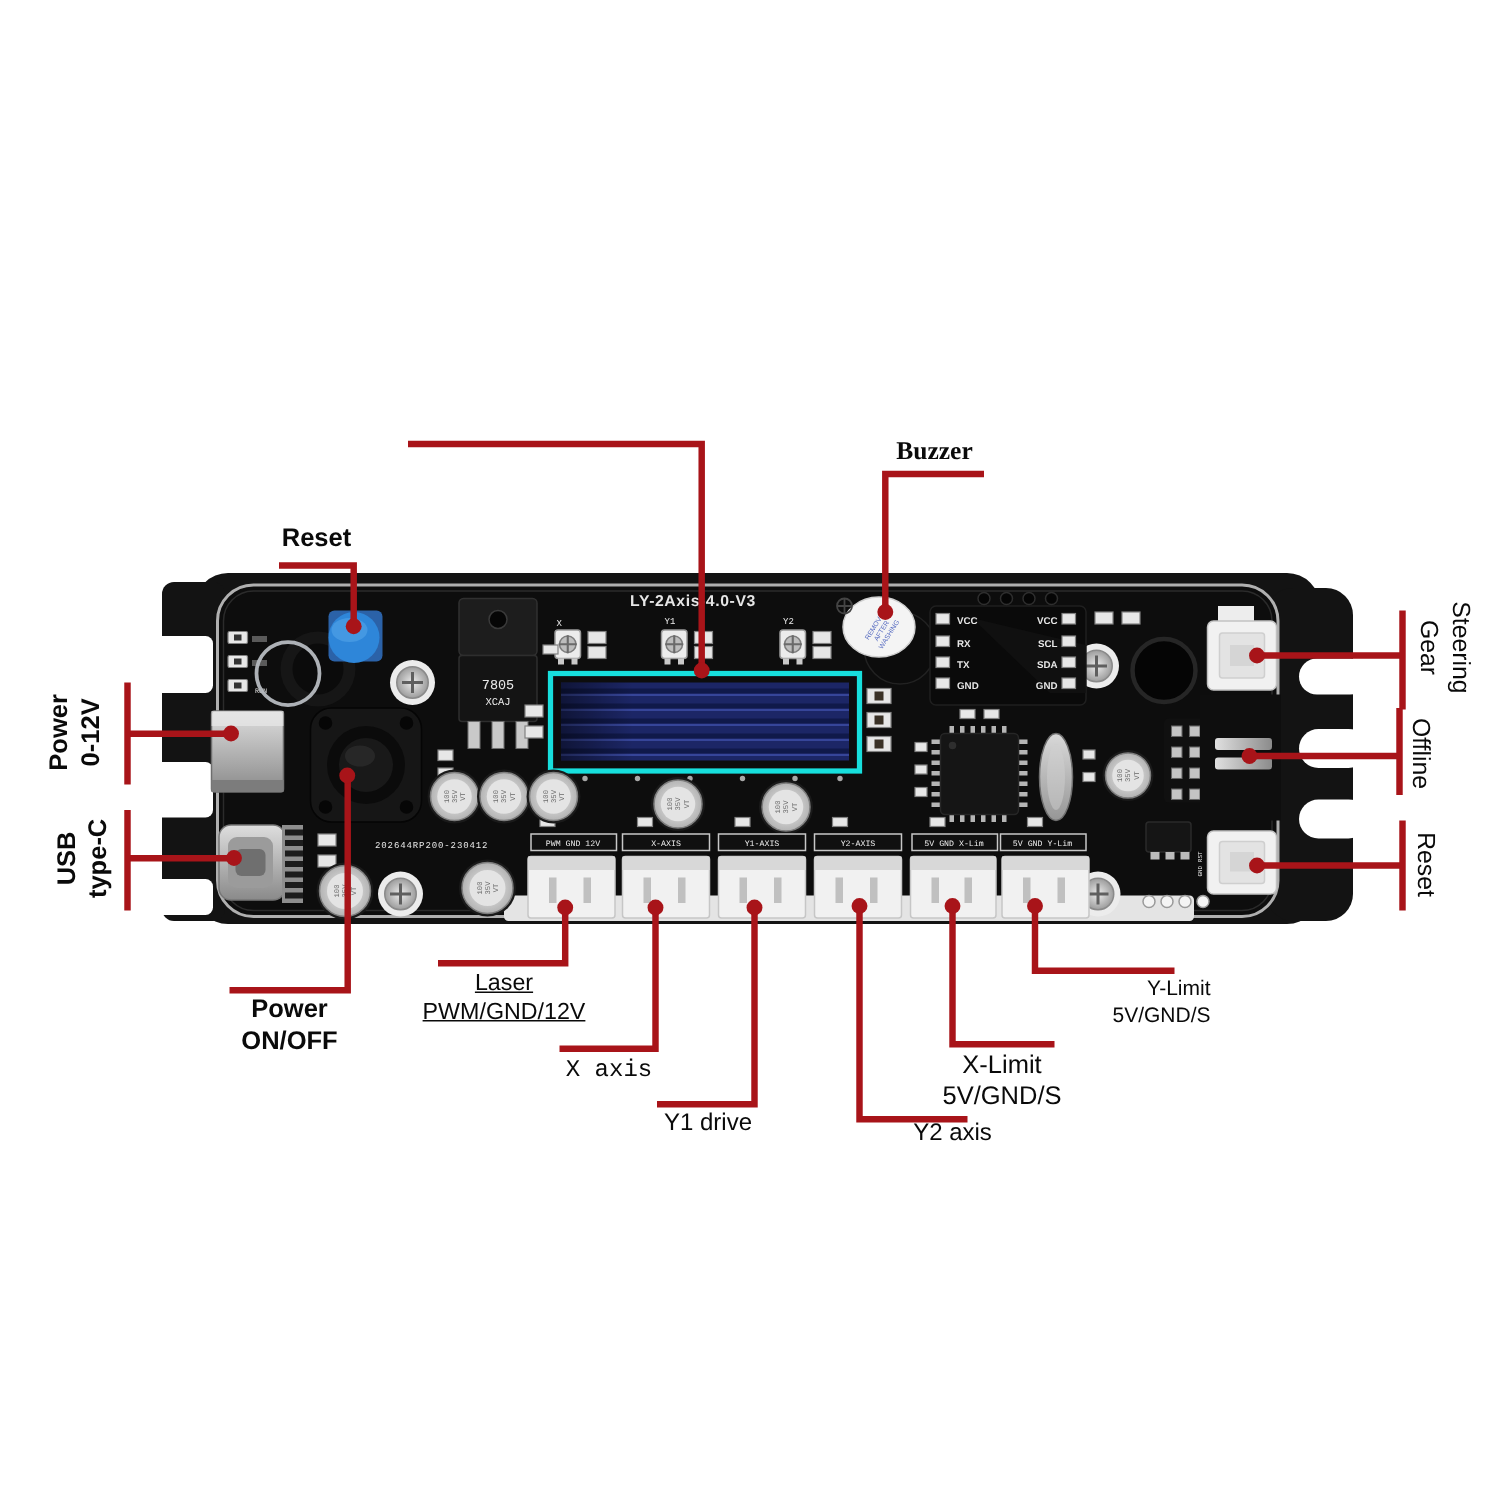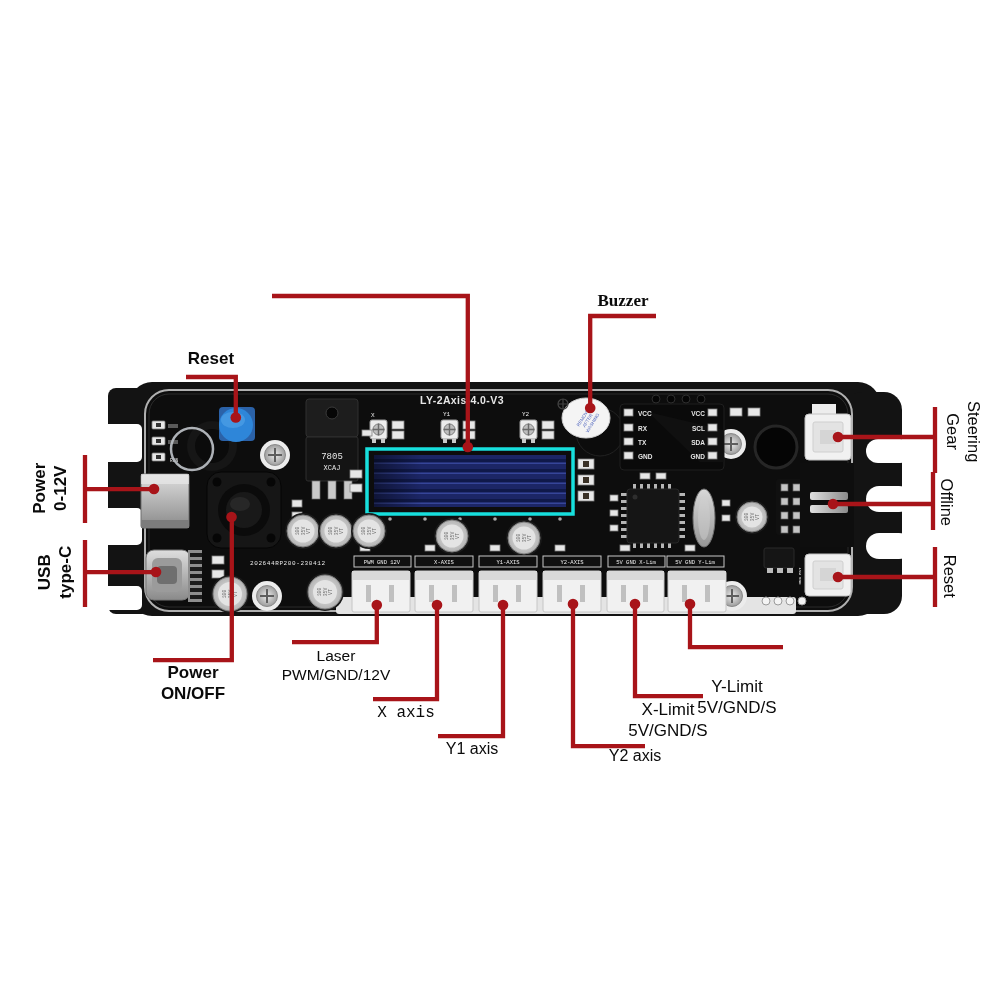--- a/index.html
+++ b/index.html
@@ -549,37 +549,37 @@
 <div class="lbl b rot-ccw" style="left:10px;top:551px;width:90px;font-size:17px;">
   <span class="line">USB</span>
   <span class="line">type-C</span>
 </div>
 
 <div class="lbl b" style="left:132px;top:662px;width:122px;font-size:17px;">
   <span class="line">Power</span>
   <span class="line">ON/OFF</span>
 </div>
 
-<div class="lbl r" style="left:256px;top:646px;width:160px;font-size:15.5px;">
+<div class="lbl r" style="left:256px;top:646px;width:160px;font-size:15.5px;text-decoration:underline;">
   <span class="line">Laser</span>
   <span class="line">PWM/GND/12V</span>
 </div>
 
 <div class="lbl r" style="left:346px;top:703px;width:120px;font-size:16px;font-family:Liberation Mono, monospace;">X axis</div>
 
-<div class="lbl r" style="left:412px;top:739px;width:120px;font-size:16px;">Y1 axis</div>
+<div class="lbl r" style="left:412px;top:739px;width:120px;font-size:16px;">Y1 drive</div>
 
 <div class="lbl r" style="left:575px;top:746px;width:120px;font-size:16px;">Y2 axis</div>
 
 <div class="lbl r" style="left:598px;top:699px;width:140px;font-size:17px;">
   <span class="line">X-Limit</span>
   <span class="line">5V/GND/S</span>
 </div>
 
-<div class="lbl r" style="left:667px;top:676px;width:140px;font-size:17px;">
+<div class="lbl r" style="left:667px;top:650px;width:140px;font-size:14px;text-align:right;">
   <span class="line">Y-Limit</span>
   <span class="line">5V/GND/S</span>
 </div>
 
 <div class="lbl r rot-cw" style="left:921px;top:411px;width:84px;font-size:16.5px;">
   <span class="line">Steering</span>
   <span class="line">Gear</span>
 </div>
 
 <div class="lbl r rot-cw" style="left:907px;top:492px;width:80px;font-size:16.5px;">Offline</div>

